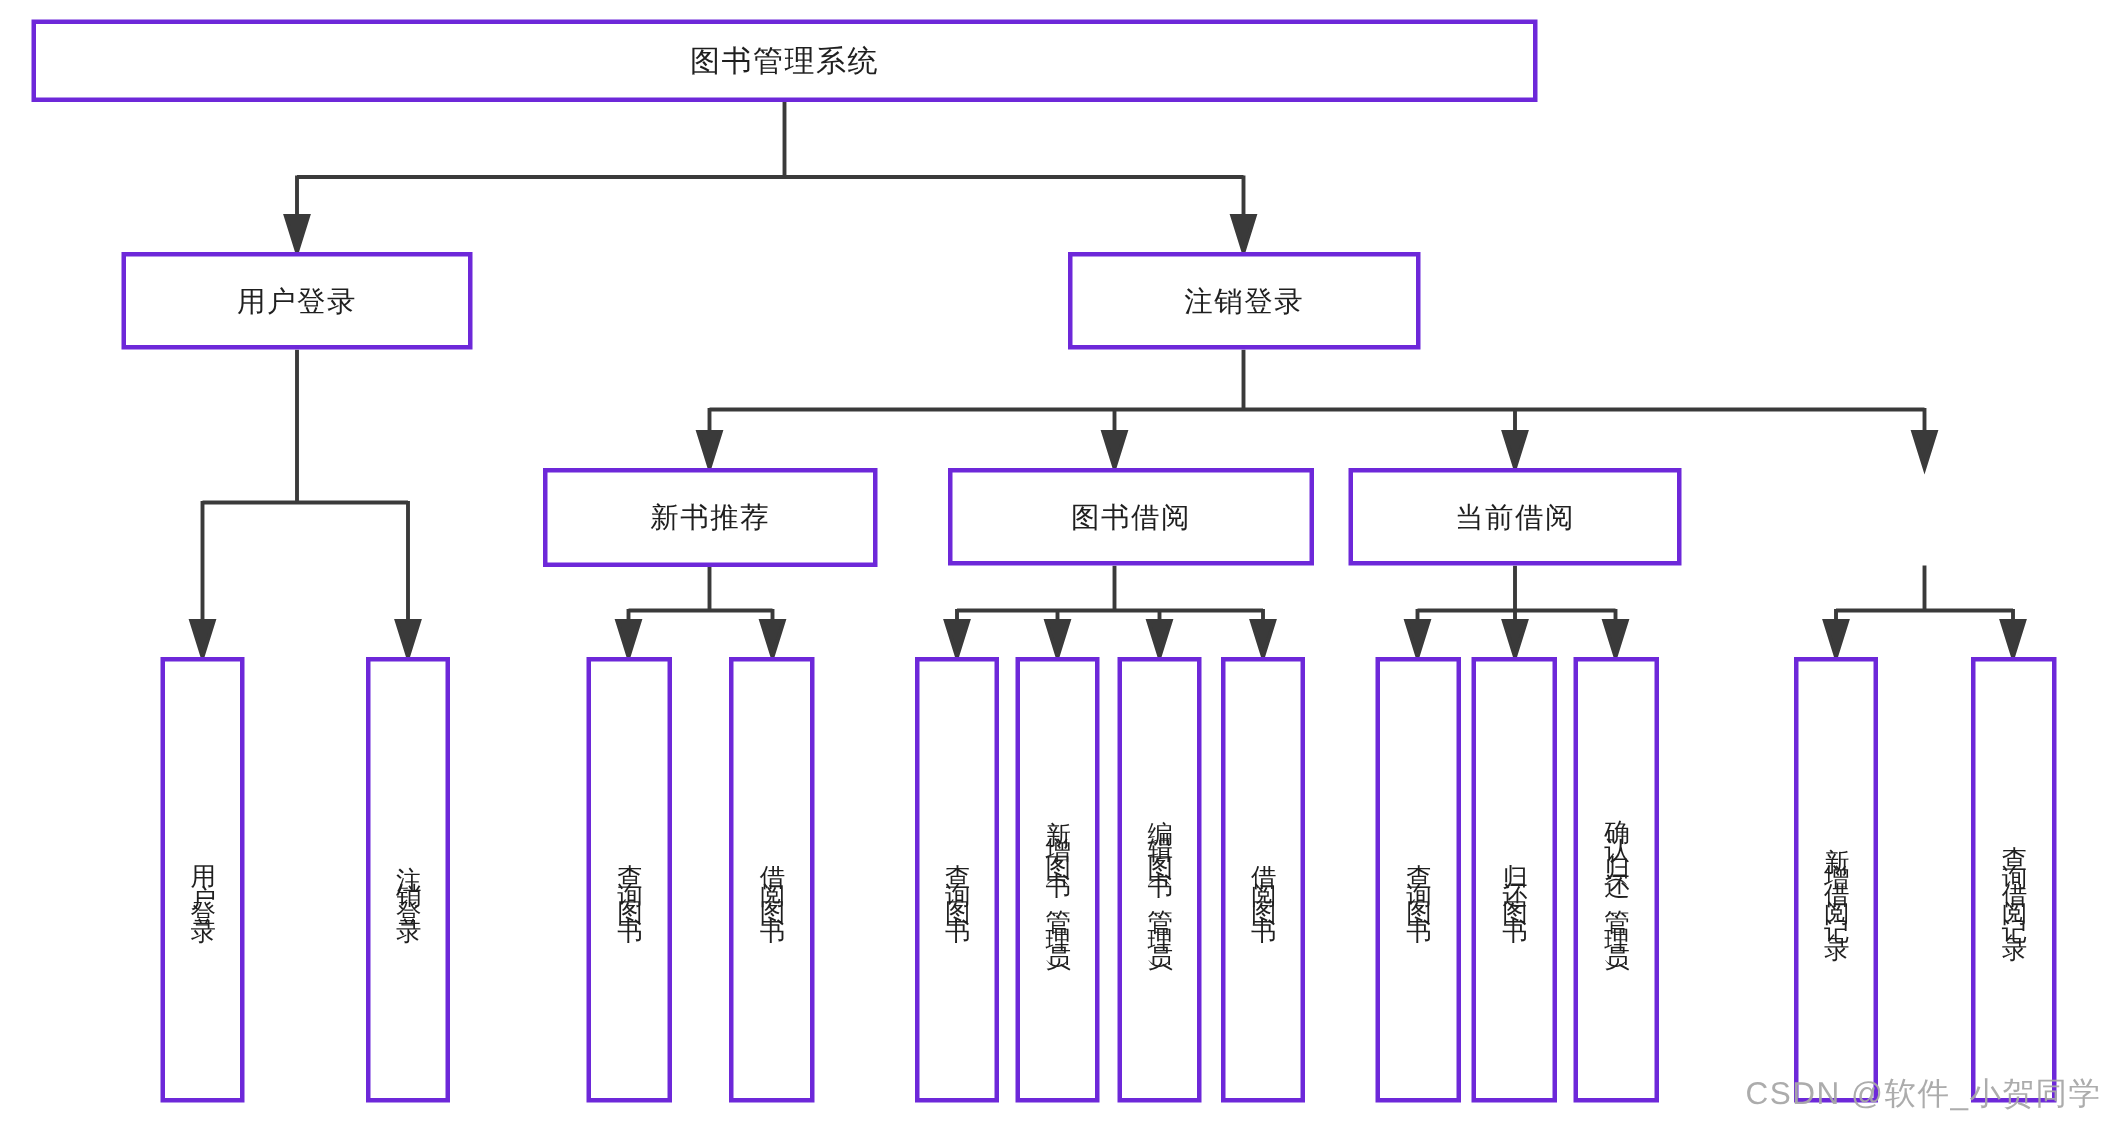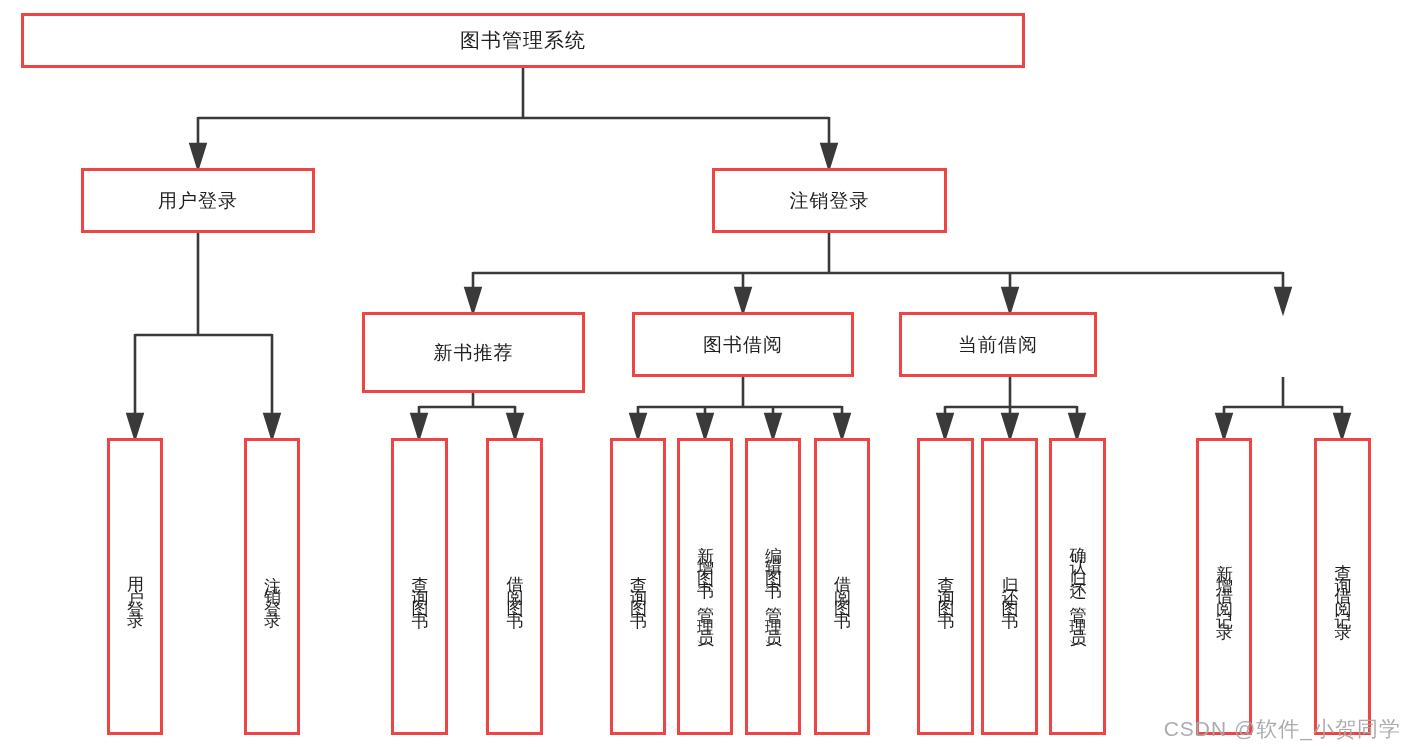--- a/index.html
+++ b/index.html
@@ -8,21 +8,21 @@
     width:1405px;height:747px;
     background:#ffffff;
     font-family:"Liberation Sans","DejaVu Sans",sans-serif;
     overflow:hidden;
   }
   #wires{position:absolute;left:0;top:0;z-index:1;}
   .node{
     position:absolute;
     box-sizing:border-box;
     background:#ffffff;
-    border:3px solid #ef4444;
+    border:3px solid #6d28d9;
     color:#1f1f1f;
     display:flex;
     align-items:center;
     justify-content:center;
     z-index:2;
     text-align:center;
   }
   .node.h{font-size:19px;letter-spacing:1px;}
   .node.root{font-size:20px;}
   .node.v{
@@ -124,23 +124,23 @@
         <polygon points="1342,438 1334.5,414 1349.5,414" fill="#3a3a3a"></polygon>
       </g>
     </g>
   </svg>
 
   <div class="node h root" style="left:21px;top:13px;width:1004px;height:55px;">图书管理系统</div>
 
   <div class="node h" style="left:81px;top:168px;width:234px;height:65px;">用户登录</div>
   <div class="node h" style="left:712px;top:168px;width:235px;height:65px;">注销登录</div>
 
-  <div class="node h" style="left:362px;top:312px;width:223px;height:81px;">新书推荐</div>
-  <div class="node h" style="left:632px;top:312px;width:222px;height:65px;">图书借阅</div>
-  <div class="node h" style="left:899px;top:312px;width:198px;height:65px;text-align:center;">当前借阅</div>
+  <div class="node h" style="left:362px;top:312px;width:223px;height:66px;">新书推荐</div>
+  <div class="node h" style="left:632px;top:312px;width:244px;height:65px;">图书借阅</div>
+  <div class="node h" style="left:899px;top:312px;width:222px;height:65px;text-align:center;">当前借阅</div>
 
   <div class="node v" style="left:107px;top:438px;width:56px;height:297px;">用户登录</div>
   <div class="node v" style="left:244px;top:438px;width:56px;height:297px;">注销登录</div>
 
   <div class="node v" style="left:391px;top:438px;width:57px;height:297px;">查询图书</div>
   <div class="node v" style="left:486px;top:438px;width:57px;height:297px;">借阅图书</div>
 
   <div class="node v" style="left:610px;top:438px;width:56px;height:297px;">查询图书</div>
   <div class="node v" style="left:677px;top:438px;width:56px;height:297px;">新增图书（管理员）</div>
   <div class="node v" style="left:745px;top:438px;width:56px;height:297px;">编辑图书（管理员）</div>

